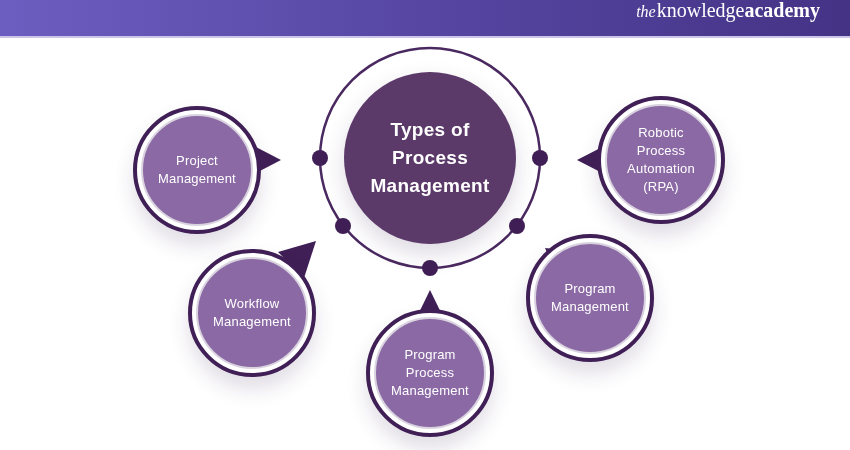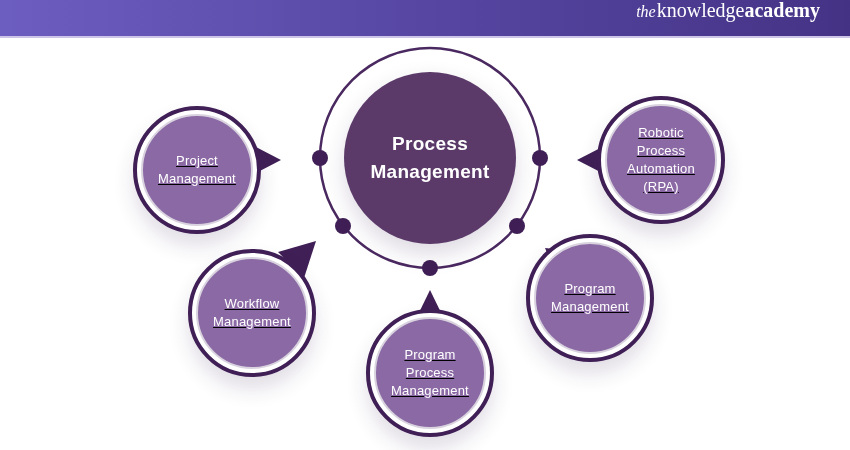--- a/index.html
+++ b/index.html
@@ -29,21 +29,20 @@
     border-radius:50%;background:#5b3a69;
     display:flex;flex-direction:column;align-items:center;justify-content:center;
     box-shadow:0 10px 22px rgba(70,45,95,.18);
   }
   .hub .line{color:#ffffff;font-size:19px;font-weight:600;line-height:28px;letter-spacing:.3px;}
   
   .sat{
     position:absolute;width:128px;height:128px;border-radius:50%;
     border:4px solid #3f1f55;background:#ffffff;padding:4px;box-sizing:border-box;
     box-shadow:0 12px 20px rgba(70,45,95,.16);
-    text-decoration:underline;
   }
   .sat .fill{
     width:100%;height:100%;border-radius:50%;box-sizing:border-box;
     background:#8b69a4;border:2px solid #d9d3df;
     display:flex;flex-direction:column;align-items:center;justify-content:center;
   }
   .sat .line{color:#ffffff;font-size:13px;font-weight:500;line-height:18px;letter-spacing:.2px;}
   .p-project{left:133px;top:68px;}
   .p-rpa{left:597px;top:58px;}
   .p-workflow{left:188px;top:211px;}
@@ -72,20 +71,21 @@
     <circle cx="540" cy="120" r="8" fill="#3f1f55"></circle>
 
     <polygon points="281,122 246,104 246,140" fill="#3f1f55"></polygon>
     <polygon points="577,122 612,104 612,140" fill="#3f1f55"></polygon>
     <polygon points="316,203 304,240 278,214" fill="#3f1f55"></polygon>
     <polygon points="545,210 559,243 581,214" fill="#3f1f55"></polygon>
     <polygon points="430,252 412,289 448,289" fill="#3f1f55"></polygon>
   </svg>
 
   <div class="hub">
+    <span class="line">Types of</span>
     <span class="line">Process</span>
     <span class="line">Management</span>
   </div>
 
   <div class="sat p-project">
     <div class="fill">
       <span class="line">Project</span>
       <span class="line">Management</span>
     </div>
   </div>

